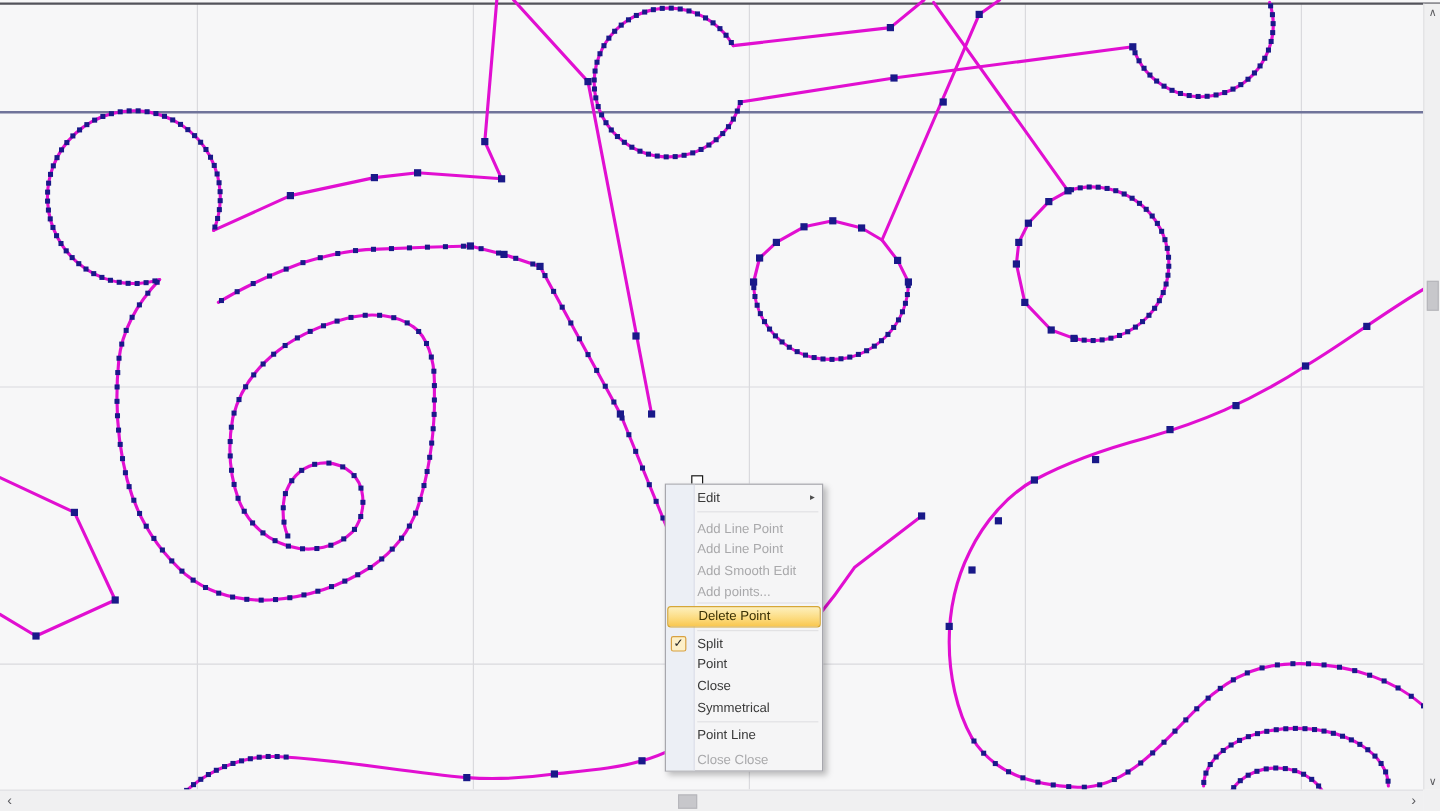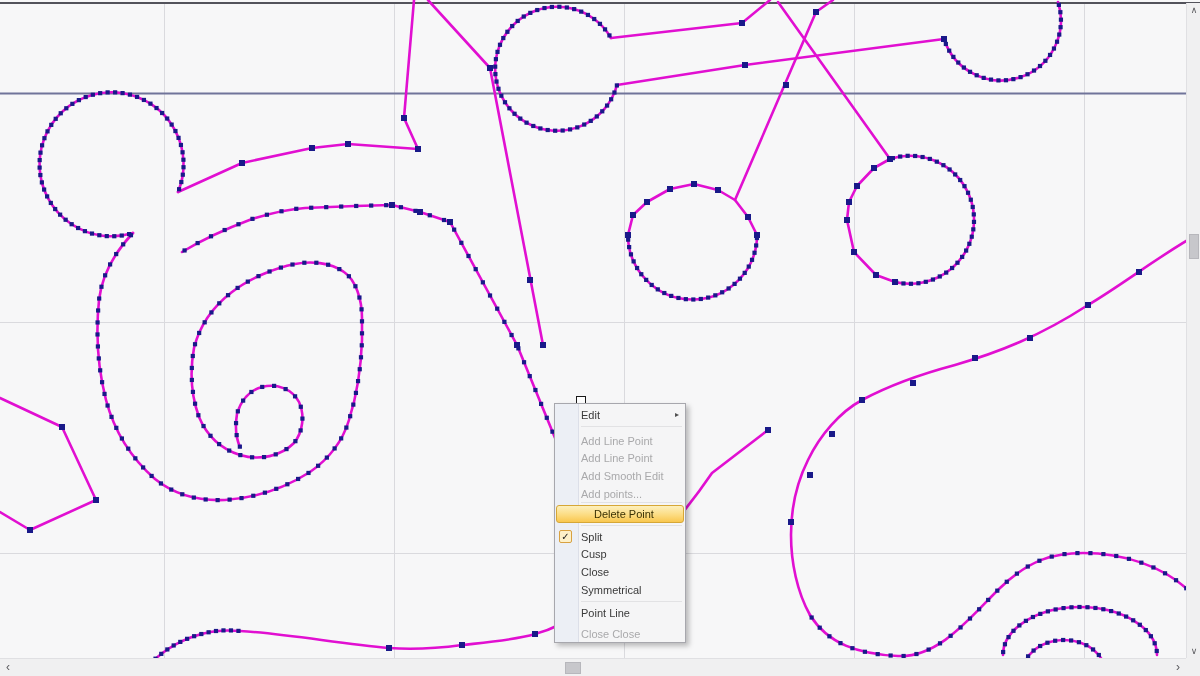--- a/index.html
+++ b/index.html
@@ -9,21 +9,21 @@
 
   
   #context-menu{position:absolute;left:554px;top:403px;width:132px;box-sizing:border-box;
       background:#f5f5f6;border:1px solid #a7a7ad;padding:2px 0;
       box-shadow:3px 3px 5px rgba(0,0,0,.25);font-size:11px;color:#3a3a3a;}
   #context-menu::before{content:"";position:absolute;left:0;top:0;bottom:0;width:23px;
       background:#eceff5;border-right:1px solid #dcdfe8;}
   .menu-item{position:relative;height:17.8px;display:flex;align-items:center;
       padding-left:26px;box-sizing:border-box;white-space:nowrap;}
   .menu-item.disabled{color:#a9a9ab;align-items:flex-end;}
-  .menu-item.highlight{margin:0 1px;padding-left:37px;border:1px solid #d6a736;border-radius:3px;
+  .menu-item.highlight{margin:0 1px;padding-left:25px;border:1px solid #d6a736;border-radius:3px;
       background:linear-gradient(180deg,#fdf0bd 0%,#fcdc82 55%,#f9c74f 100%);color:#3b3205;}
   .menu-sep{height:0;border-top:1px solid #e2e2e4;margin:2px 3px 2px 26px;}
   .submenu-arrow{position:absolute;right:6px;font-size:8px;color:#4d4d4d;}
   .check-box{position:absolute;left:4px;top:2px;width:13px;height:13px;box-sizing:border-box;
       border:1px solid #d8a141;border-radius:2px;background:#fdf0c9;color:#222;
       font-size:10px;line-height:11px;text-align:center;}
 
   
   .sb{position:absolute;background:#f0f0f1;}
   #sb-v{right:0;top:3px;width:14px;height:655px;border-left:1px solid #e0e0e3;box-sizing:border-box;}
@@ -572,21 +572,21 @@
       <div class="menu-sep"></div>
       <div class="menu-item highlight">
         <span>Delete Point</span>
       </div>
       <div class="menu-sep"></div>
       <div class="menu-item">
         <span>Split</span>
         <span class="check-box">✓</span>
       </div>
       <div class="menu-item">
-        <span>Cusp</span>
+        <span>Point</span>
       </div>
       <div class="menu-item">
         <span>Close</span>
       </div>
       <div class="menu-item">
         <span>Symmetrical</span>
       </div>
       <div class="menu-sep"></div>
       <div class="menu-item">
         <span>Point Line</span>

